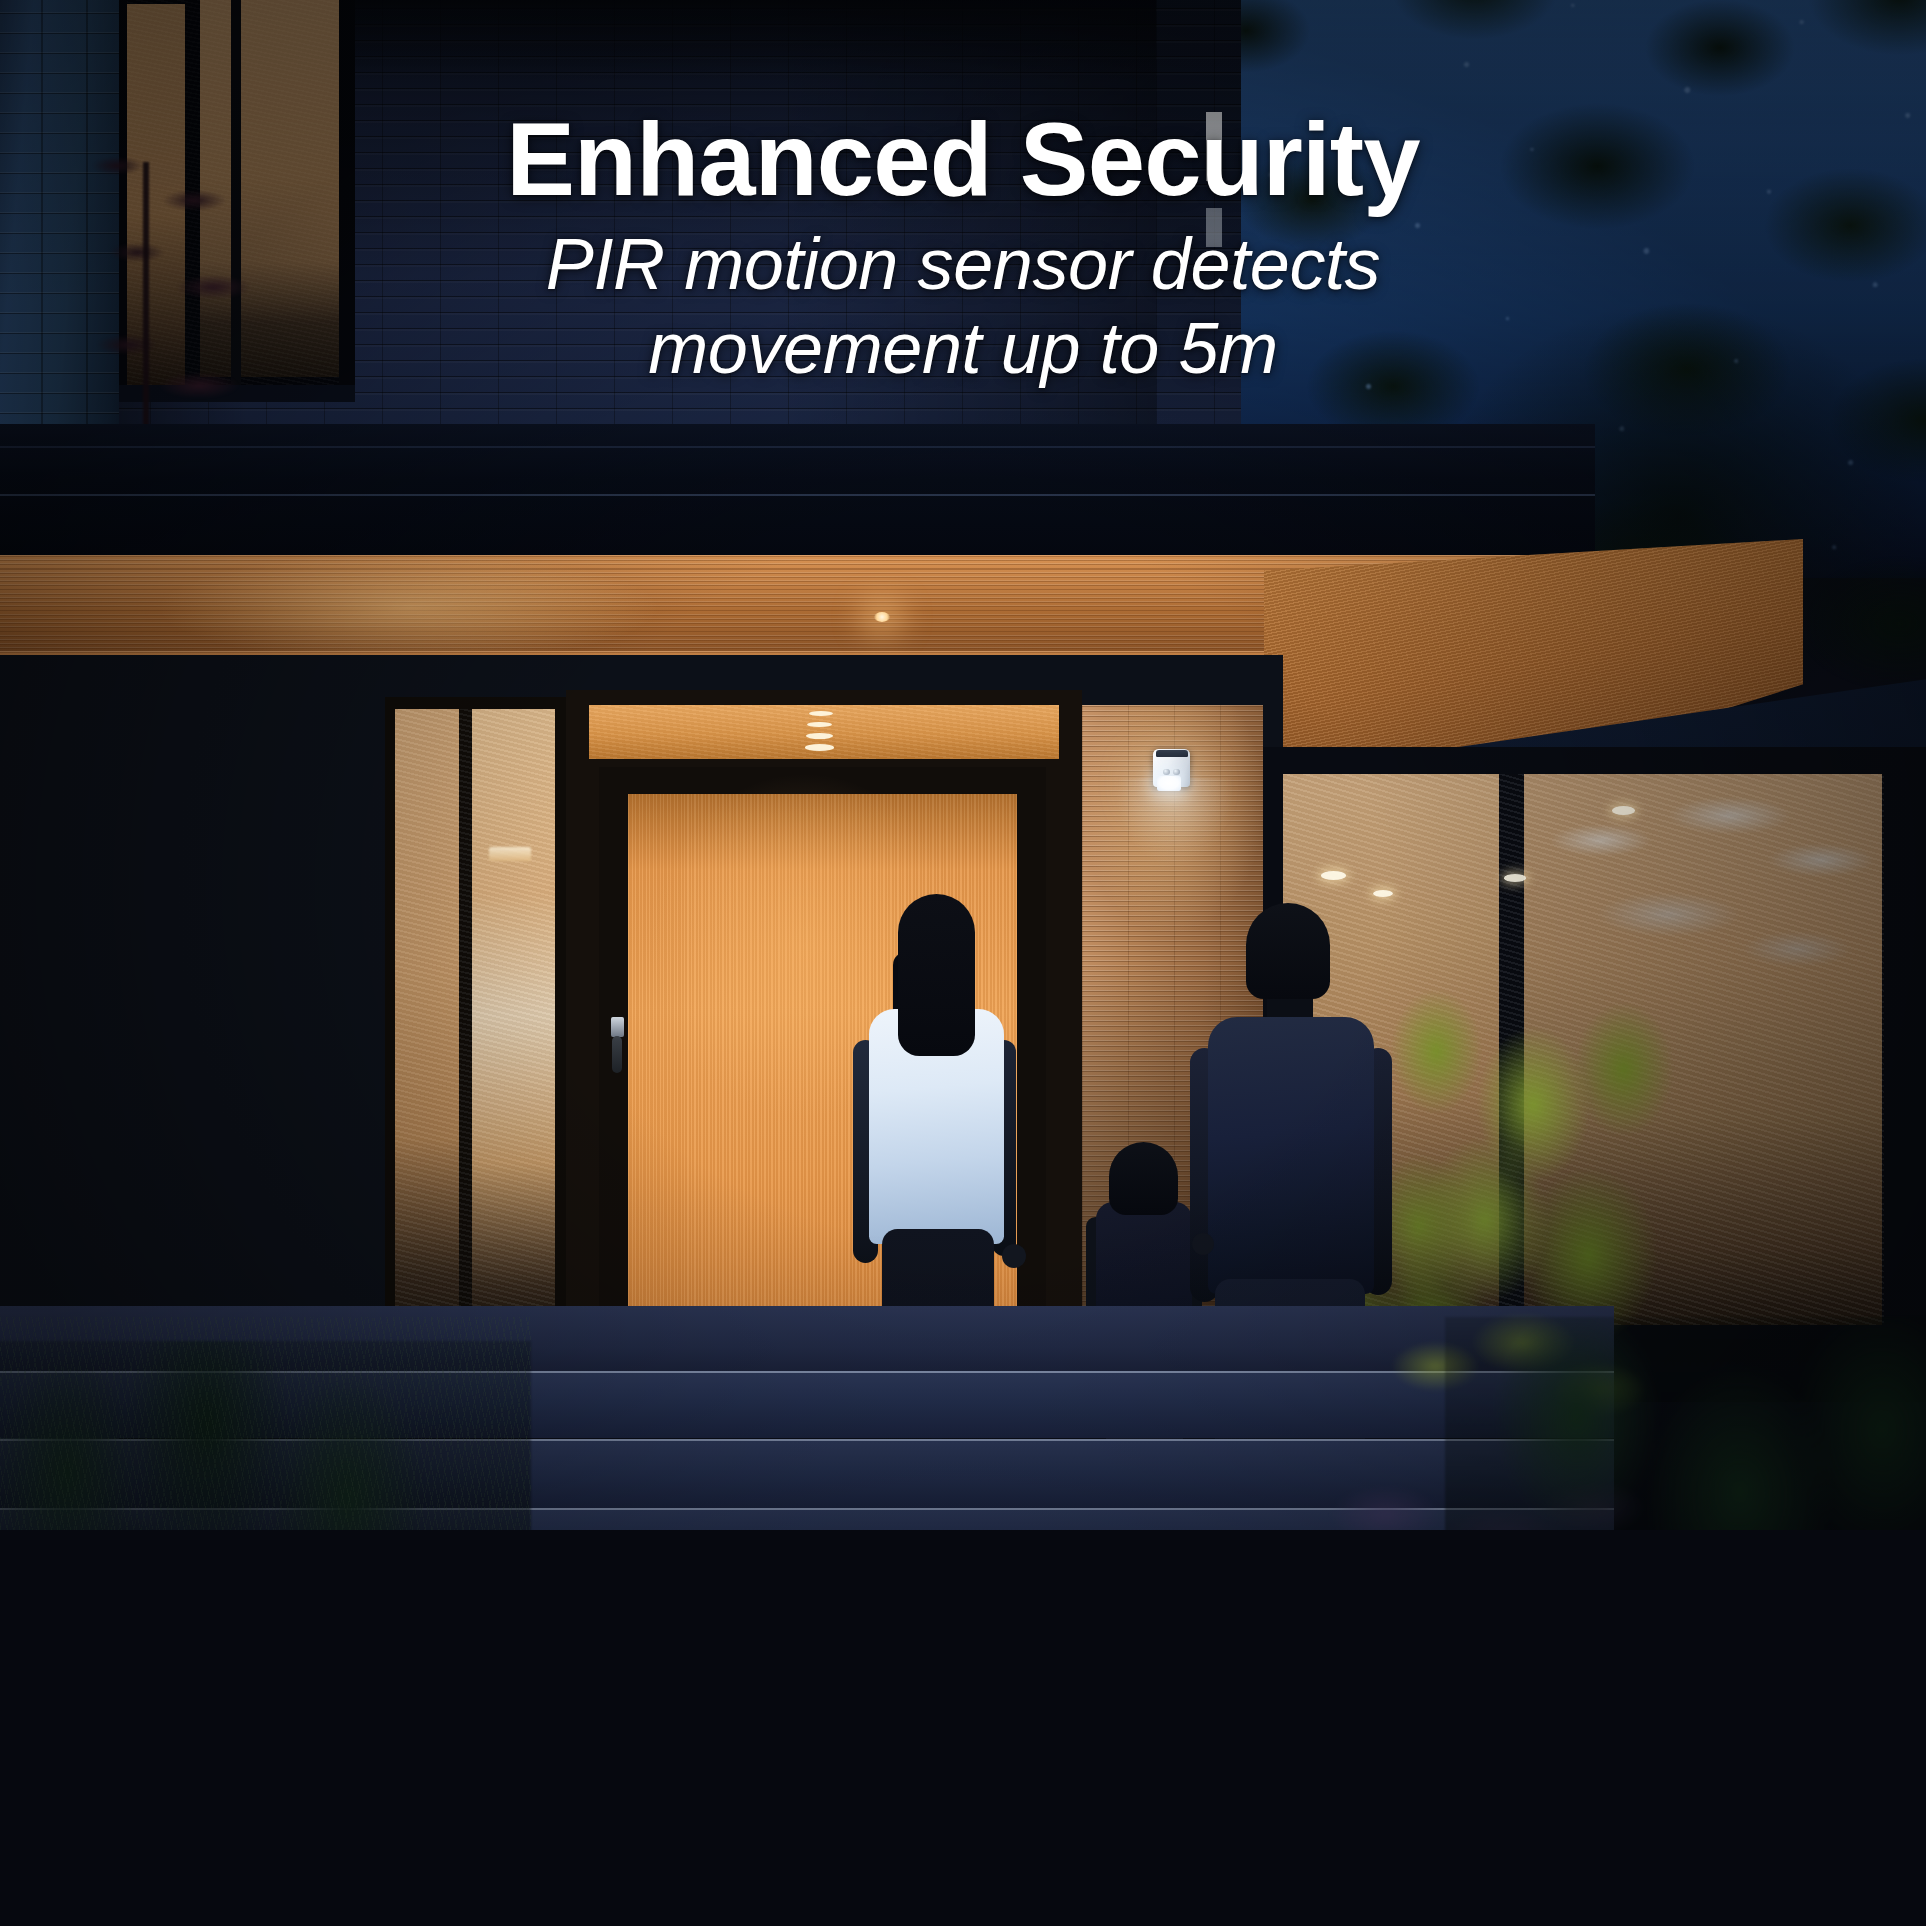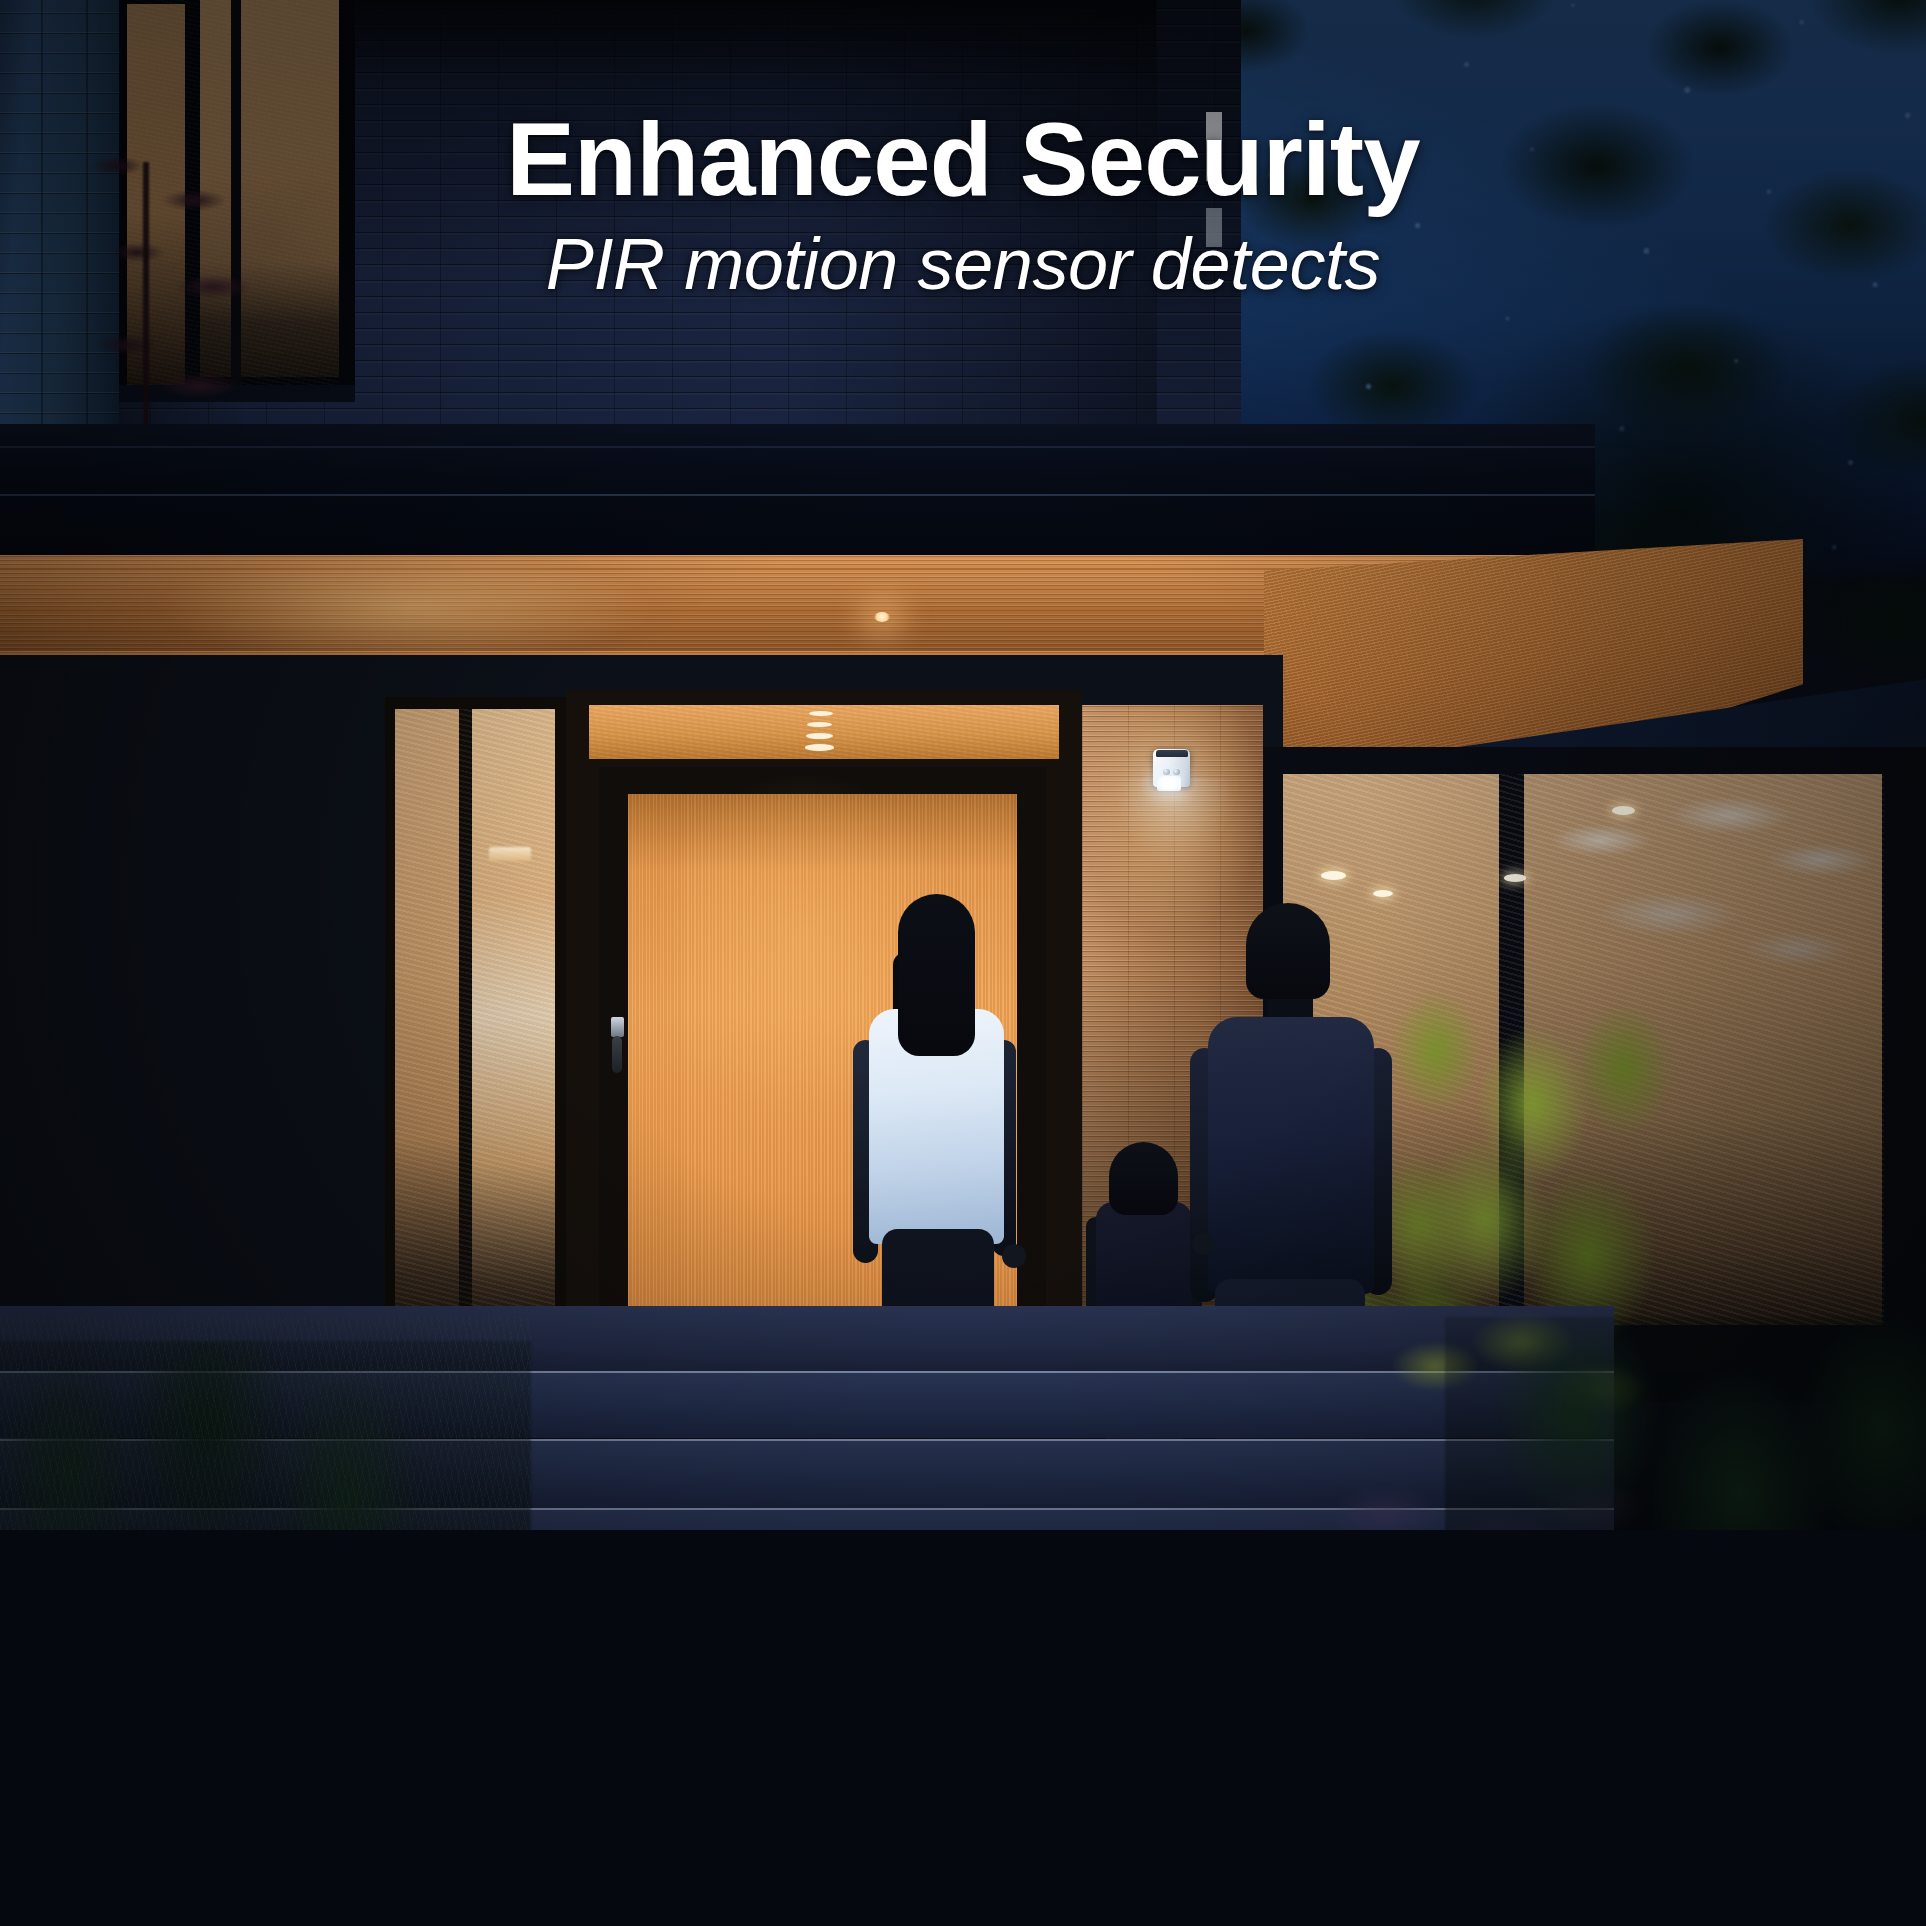--- a/index.html
+++ b/index.html
@@ -594,18 +594,19 @@
   <div class="lyr" id="lavender"></div>
   <div class="lyr" id="shrubR"></div>
   <div class="lyr" id="cobble"></div>
 
   <div class="lyr" id="vignette"></div>
 
   <div class="lyr" id="txtTop">
     <div id="headline">Enhanced Security</div>
     <div id="subWrap">
       <div class="subline">PIR motion sensor detects</div>
+      <div class="subline">movement up to 5m</div>
     </div>
   </div>
 
 
 </div>
 
 
 </body></html>

